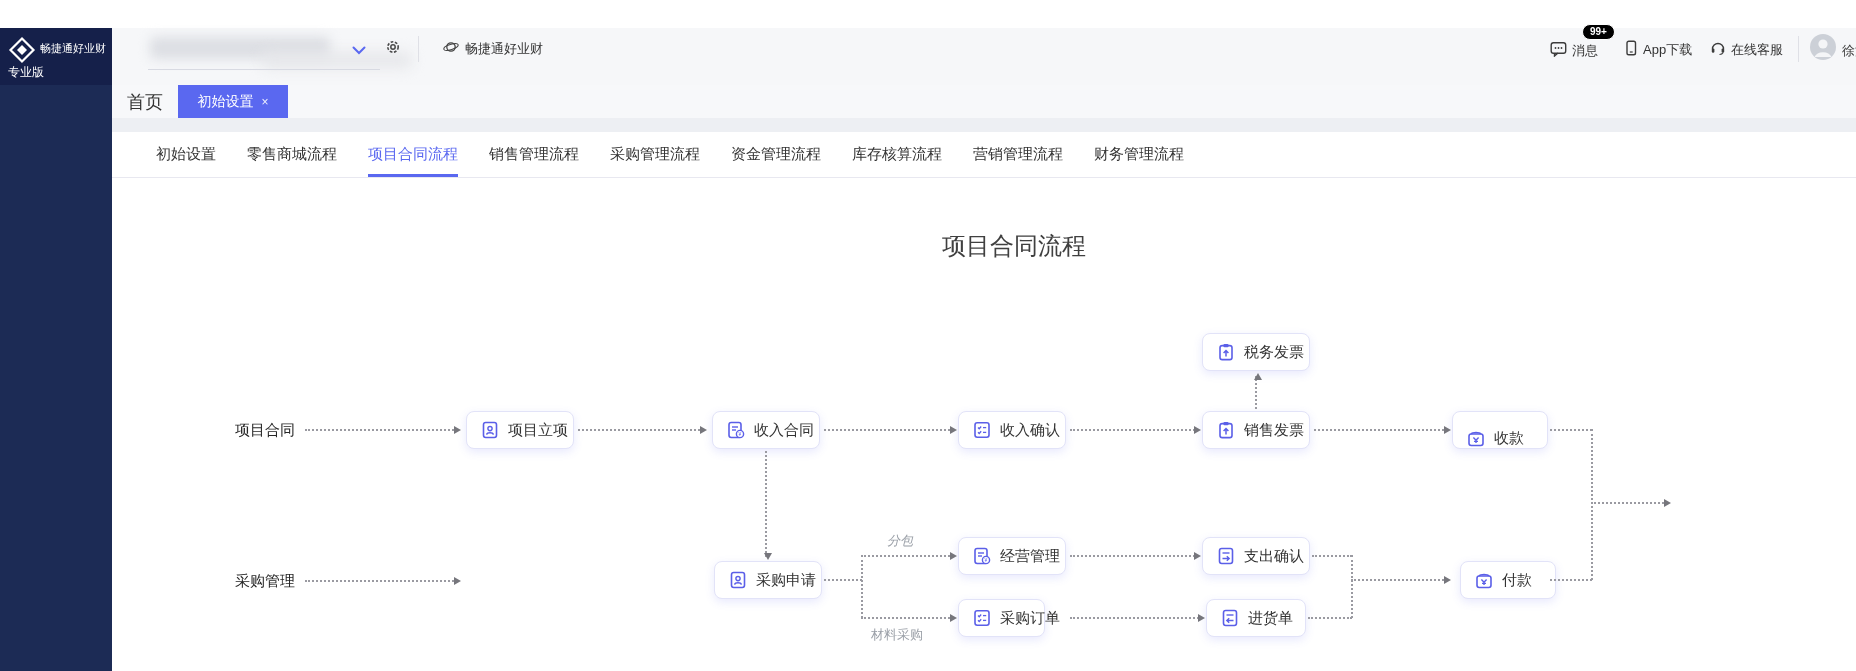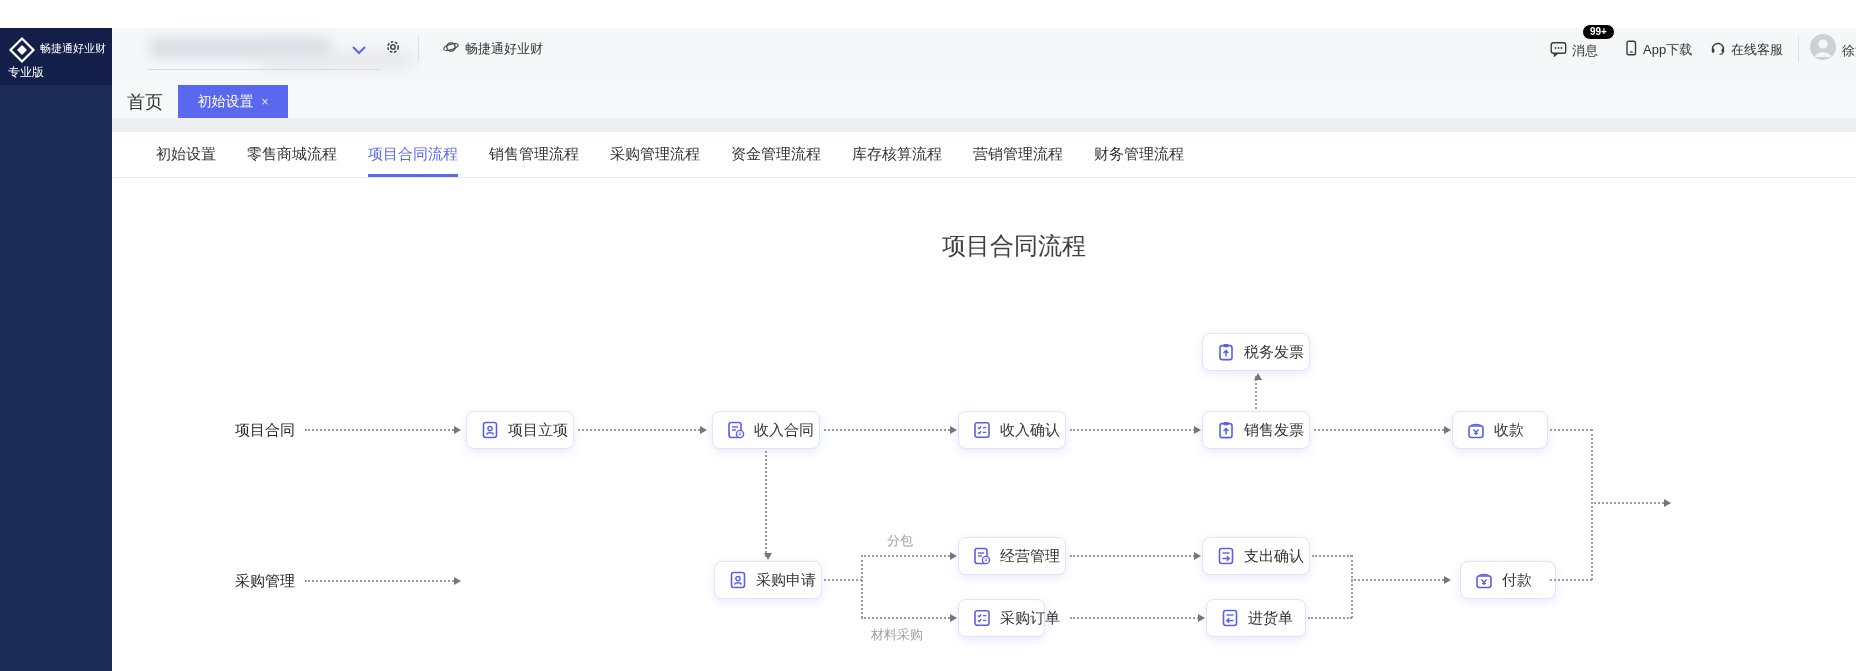--- a/index.html
+++ b/index.html
@@ -228,21 +228,21 @@
       <span class="ftab">库存核算流程</span>
       <span class="ftab">营销管理流程</span>
       <span class="ftab">财务管理流程</span>
     </div>
   </div>
 
   <div class="abs dg-title">项目合同流程</div>
 
   <span class="abs lane-label" style="left:235px;top:421px;">项目合同</span>
   <span class="abs lane-label" style="left:235px;top:572px;">采购管理</span>
-  <span class="abs branch-label" style="left:900px;top:532px;">分包</span>
+  <span class="abs branch-label" style="left:900px;top:532px;font-style:italic;">分包</span>
   <span class="abs branch-label" style="left:897px;top:626px;">材料采购</span>
 
   <div class="node" style="left:466px;top:411px;width:108px;">
       <span class="nicon">
         <svg width="20" height="20" viewBox="0 0 20 20">
           <rect x="3.5" y="2.5" width="13" height="15" rx="2.2" fill="none" stroke="#5b5fe8" stroke-width="1.6"></rect>
           <circle cx="10" cy="8.6" r="2.1" fill="none" stroke="#5b5fe8" stroke-width="1.4"></circle>
           <path d="M6.6 14.6 c.6-2.4 6.2-2.4 6.8 0" fill="none" stroke="#5b5fe8" stroke-width="1.4"></path>
         </svg>
       </span>
@@ -285,21 +285,21 @@
   <div class="node" style="left:1202px;top:411px;width:108px;">
       <span class="nicon">
         <svg width="20" height="20" viewBox="0 0 20 20">
           <rect x="4" y="3.6" width="12" height="14" rx="2.2" fill="none" stroke="#5b5fe8" stroke-width="1.6"></rect>
           <rect x="7.4" y="2" width="5.2" height="3.2" rx="1.2" fill="#5b5fe8"></rect>
           <path d="M10 14.5 L10 8.8 M7.6 11 L10 8.5 L12.4 11" fill="none" stroke="#5b5fe8" stroke-width="1.5"></path>
         </svg>
       </span>
       <span>销售发票</span>
     </div>
-  <div class="node" style="left:1452px;top:411px;width:96px;">
+  <div class="node" style="left:1452px;top:411px;width:96px;align-items:flex-end;">
       <span class="nicon">
         <svg width="20" height="20" viewBox="0 0 20 20">
           <rect x="3" y="6" width="14" height="11.5" rx="2.2" fill="none" stroke="#5b5fe8" stroke-width="1.6"></rect>
           <path d="M5 6 c1.5-2 8.5-2 10 0" fill="none" stroke="#5b5fe8" stroke-width="1.5"></path>
           <path d="M7.4 9.5 L10 12.2 L12.6 9.5 M10 12.2 L10 15 M8 13.4 L12 13.4" fill="none" stroke="#5b5fe8" stroke-width="1.4"></path>
         </svg>
       </span>
       <span>收款</span>
     </div>
   <div class="node" style="left:714px;top:561px;width:108px;">

